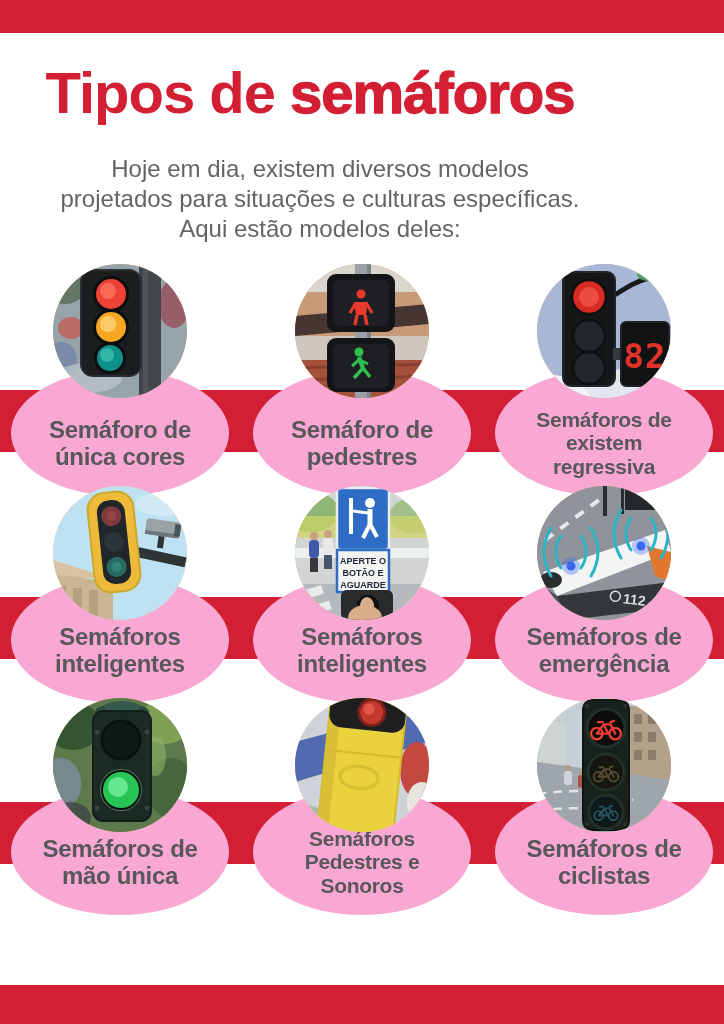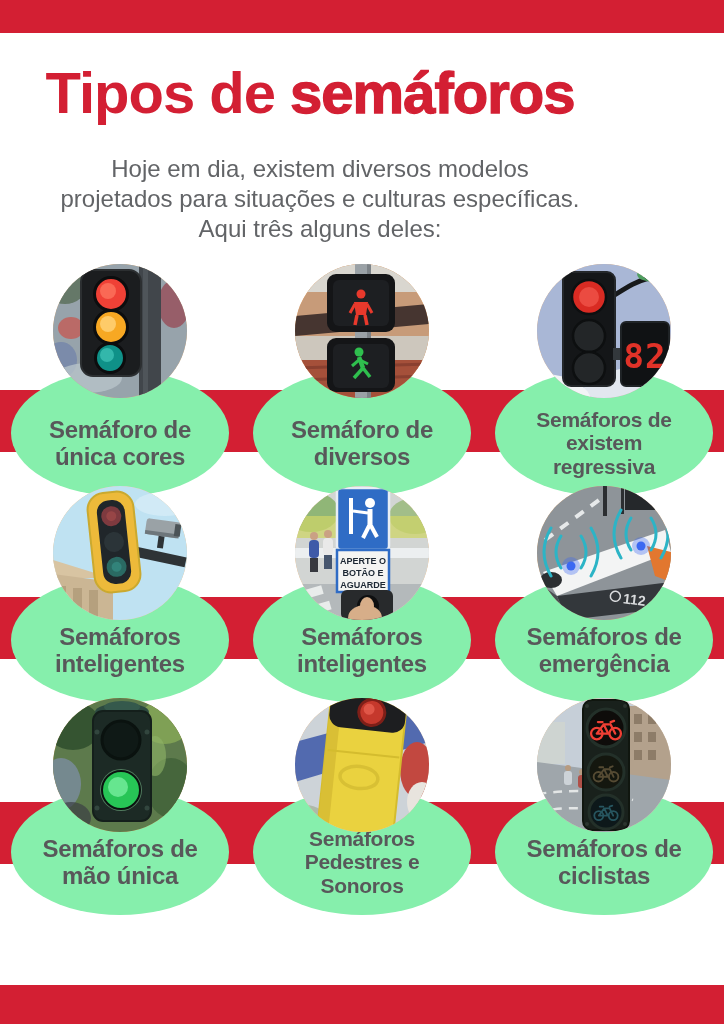--- a/index.html
+++ b/index.html
@@ -12,21 +12,21 @@
          color:#d31f33;font-size:58px;font-weight:700;letter-spacing:-1px;line-height:1;}
   .title .heavy{font-weight:800;-webkit-text-stroke:1.3px #d31f33;}
   .subtitle{position:absolute;top:154px;left:0;width:640px;text-align:center;
             color:#626467;font-size:24px;line-height:1.26;font-weight:400;}
   .band{position:absolute;left:0;width:724px;height:62px;background:#d31f33;z-index:1;}
   .band.b1{top:390px;} .band.b2{top:597px;} .band.b3{top:802px;}
   .item{position:absolute;width:240px;height:270px;}
   .c1{left:0;} .c2{left:242px;} .c3{left:484px;}
   .r1{top:264px;} .r2{top:486px;} .r3{top:698px;}
   .blob{position:absolute;left:11px;width:218px;height:126px;border-radius:50%;
-        background:#86efac;z-index:2;display:flex;align-items:center;justify-content:center;
+        background:#f9a8d4;z-index:2;display:flex;align-items:center;justify-content:center;
         text-align:center;padding-top:20px;box-sizing:border-box;}
   .r1 .blob{top:106px;} .r2 .blob{top:91px;} .r3 .blob{top:91px;}
   .label{color:#58585a;font-weight:700;font-size:24px;line-height:1.14;letter-spacing:-0.3px;}
   .label.small{font-size:21px;line-height:1.12;}
   .label span{display:block;}
   .photo{position:absolute;left:53px;top:0;width:134px;height:134px;border-radius:50%;
          overflow:hidden;z-index:3;background:#fdba74;}
   .photo svg{display:block;}
 </style>
 </head>
@@ -34,21 +34,21 @@
 
 <div class="page">
 
   <div class="bar top"></div>
 
   <div class="title"><span>Tipos de </span><span class="heavy">semáforos</span></div>
 
   <div class="subtitle">
     <span style="display:block">Hoje em dia, existem diversos modelos</span>
     <span style="display:block">projetados para situações e culturas específicas.</span>
-    <span style="display:block">Aqui três alguns deles:</span>
+    <span style="display:block">Aqui estão modelos deles:</span>
   </div>
 
   <div class="band b1"></div>
   <div class="band b2"></div>
   <div class="band b3"></div>
 
   <div class="item c1 r1">
     <div class="blob">
       <div class="label">
         <span>Semáforo de</span>
@@ -73,21 +73,21 @@
         <circle cx="57" cy="94" r="14.5" fill="#0f9188" stroke="#0c0d0e" stroke-width="3"></circle>
         <circle cx="54" cy="91" r="7" fill="#3cc0b4" opacity="0.8"></circle>
       </svg>
     </div>
   </div>
 
   <div class="item c2 r1">
     <div class="blob">
       <div class="label">
         <span>Semáforo de</span>
-        <span>diversos</span>
+        <span>pedestres</span>
       </div>
     </div>
     <div class="photo">
       <svg width="134" height="134" viewBox="0 0 134 134">
         <rect width="134" height="134" fill="#c79b79"></rect>
         <rect x="0" y="0" width="134" height="28" fill="#d9d6cf"></rect>
         <polygon points="0,52 134,40 134,60 0,72" fill="#463530"></polygon>
         <rect x="0" y="72" width="134" height="24" fill="#cdc7bd"></rect>
         <rect x="0" y="96" width="134" height="38" fill="#a5503a"></rect>
         <line x1="0" y1="104" x2="134" y2="100" stroke="#8a4030" stroke-width="3"></line>

